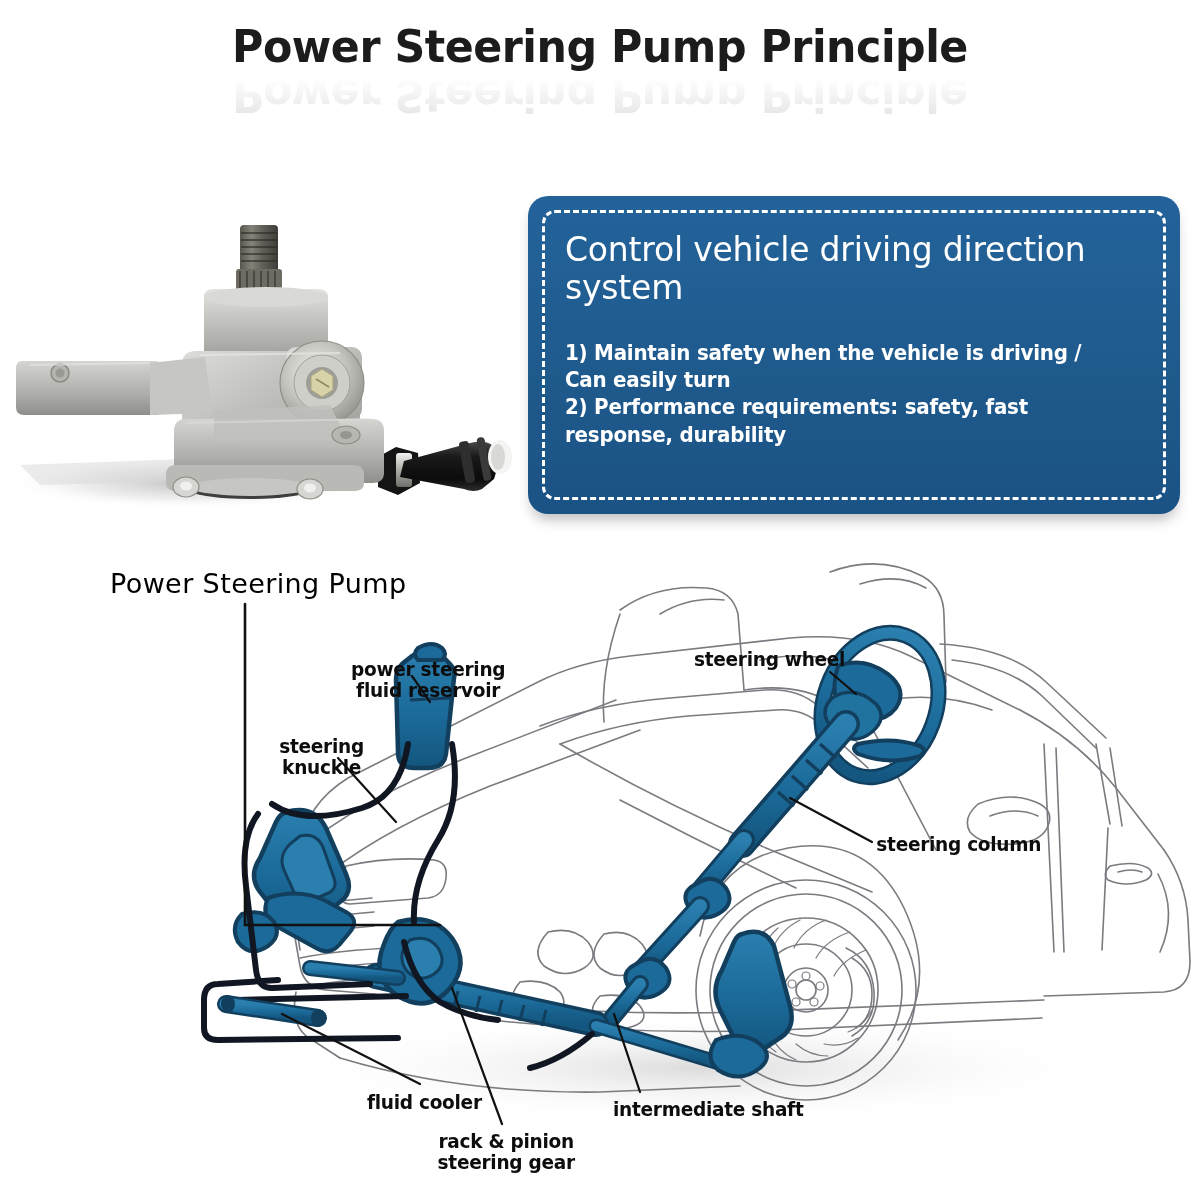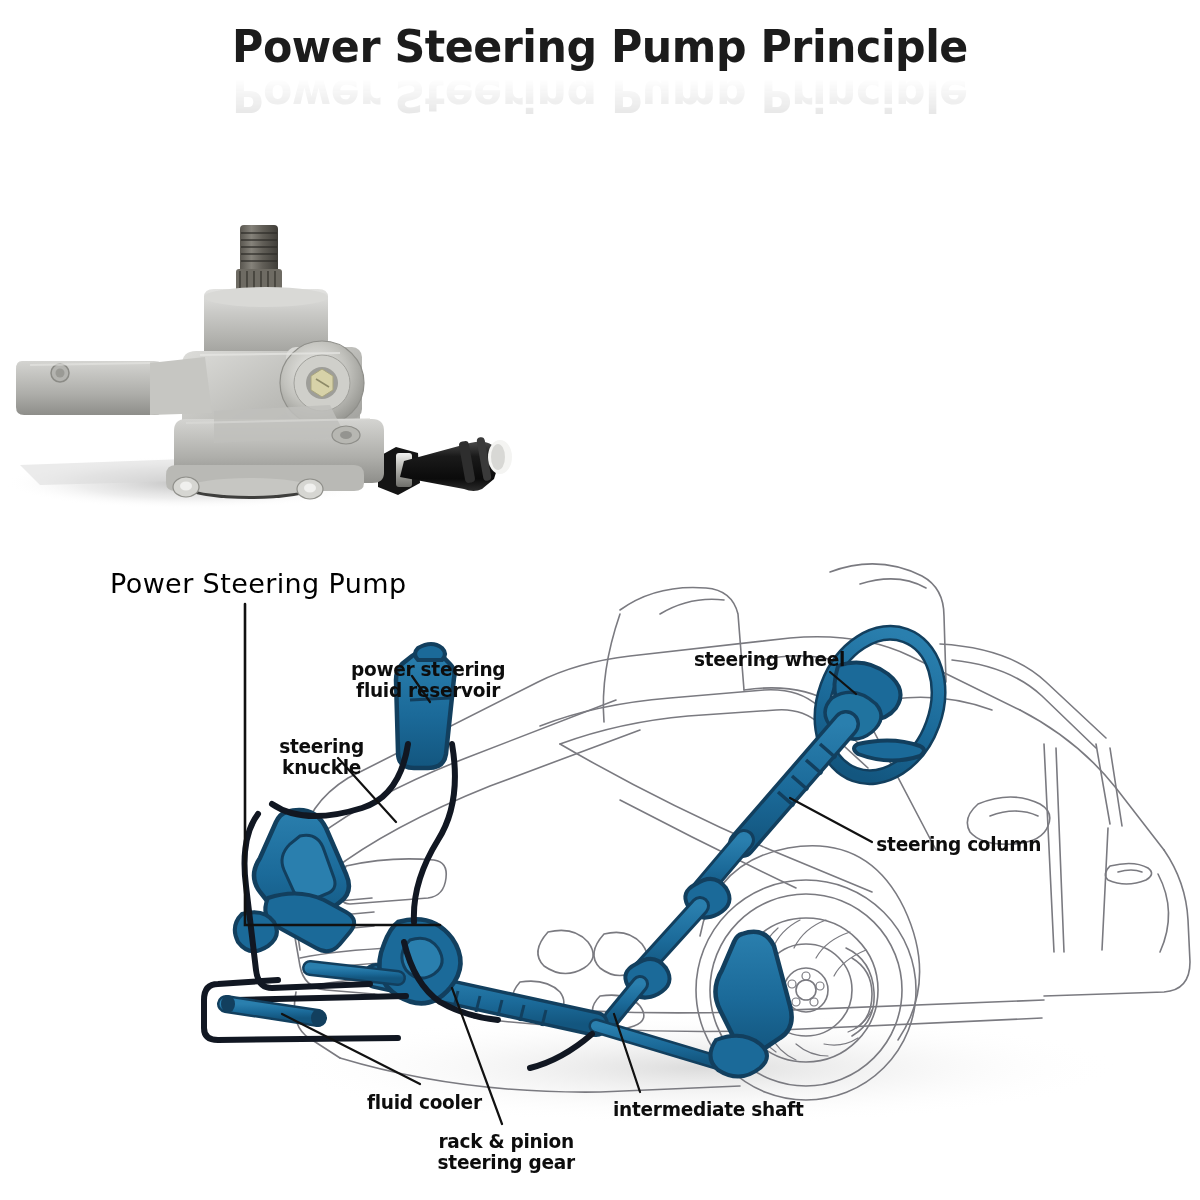--- a/index.html
+++ b/index.html
@@ -234,20 +234,29 @@
         <ellipse cx="310" cy="324" rx="13" ry="10" fill="#d6d6d2" stroke="#8f8f8a" stroke-width="1.2"></ellipse>
         <ellipse cx="310" cy="323" rx="6" ry="4.5" fill="#f0f0ee"></ellipse>
       </g>
 
       <path d="M200,190 L340,188" stroke="#e8e8e5" stroke-width="2" opacity="0.7"></path>
       <path d="M186,258 L370,254" stroke="#dcdcd9" stroke-width="2" opacity="0.6"></path>
       <path d="M30,200 L150,198" stroke="#e4e4e1" stroke-width="2" opacity="0.7"></path>
     </svg>
   </div>
 
+  <div class="callout">
+    <div class="callout-inner">
+      <div class="callout-head">Control vehicle driving direction system</div>
+      <div class="callout-list">
+        <div class="callout-item">1) Maintain safety when the vehicle is driving / Can easily turn</div>
+        <div class="callout-item">2) Performance requirements: safety, fast response, durability</div>
+      </div>
+    </div>
+  </div>
 
   <div class="diagram">
     <svg width="1200" height="652" viewBox="0 0 1200 652">
       <defs>
         <linearGradient id="tealg" x1="0" y1="0" x2="0" y2="1">
           <stop offset="0%" stop-color="#2a7fae"></stop>
           <stop offset="55%" stop-color="#1b6a99"></stop>
           <stop offset="100%" stop-color="#13567f"></stop>
         </linearGradient>
         <radialGradient id="carshadow" cx="50%" cy="50%" r="50%">

